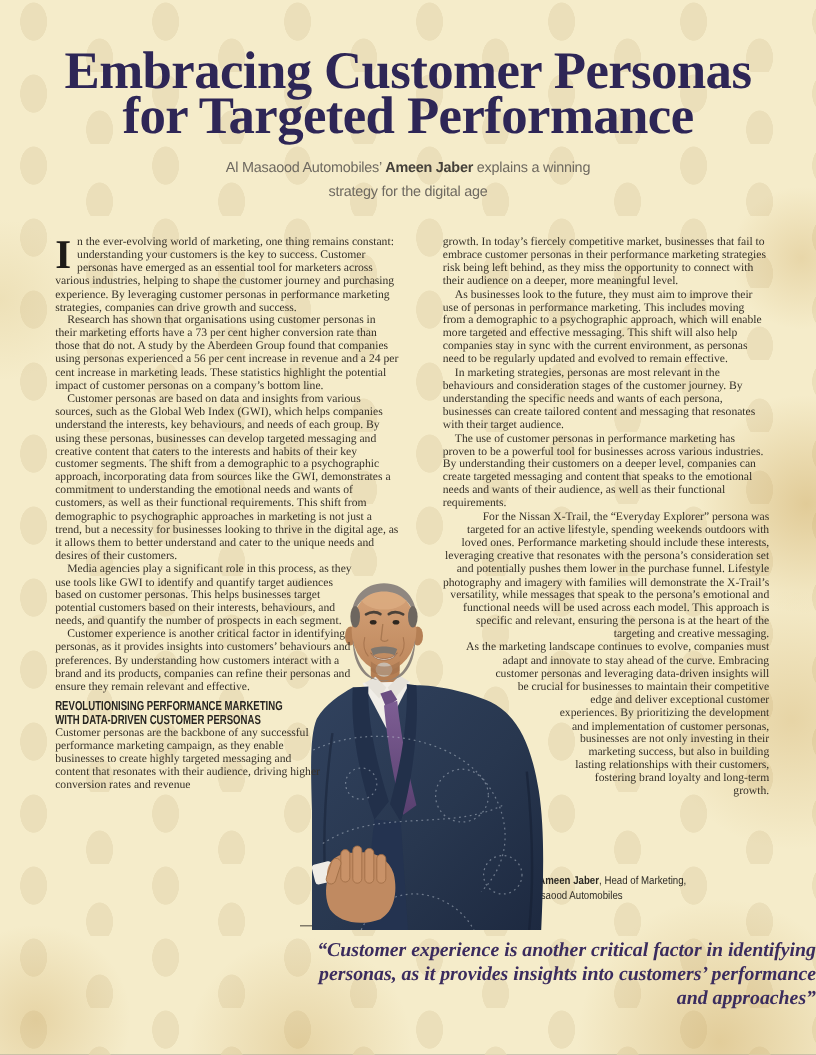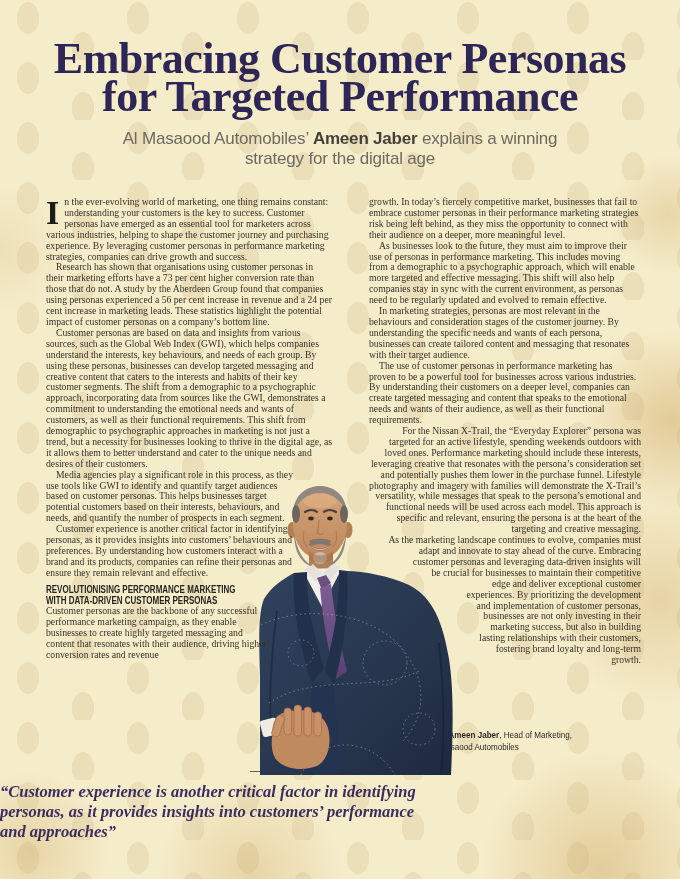--- a/index.html
+++ b/index.html
@@ -20,21 +20,21 @@
     background-size:auto,auto,auto,auto,auto,auto,auto,110px 60px,110px 60px;
     font-family:"Liberation Serif", serif;
   }
   
   .title{
     margin:40px 20px 0;text-align:center;color:#2e2656;
     font-size:44px;line-height:38px;letter-spacing:-.5px;font-weight:700;
   }
   .subtitle{
     margin:13px 0 0;text-align:center;color:#6e6960;
-    font-family:"Liberation Sans", sans-serif;font-size:17px;line-height:20px;letter-spacing:-.2px;
+    font-family:"Liberation Sans", sans-serif;font-size:12px;line-height:20px;letter-spacing:-.2px;
   }
   .subtitle b{color:#45413a;}
   
   .col{position:absolute;top:197px;color:#363129;font-size:9.7px;line-height:10.9px;text-align:left;}
   .col-left{left:46px;width:287px;height:630px;}
   .col-right{left:349px;width:272px;height:580px;margin-left:20px;}
   .col p{margin:0;}
   .ind{text-indent:10px;}
   .ctr{text-align:right;}
   .wrap-l{
@@ -56,21 +56,21 @@
   }
   
   .byline{
     position:absolute;left:430px;top:729px;width:210px;color:#2b2823;
     font-family:"Liberation Sans", sans-serif;font-size:9.5px;line-height:12px;
     transform:scaleX(.85);transform-origin:left top;white-space:nowrap;
   }
   .byline .l1{padding-left:8px;}
   
   .pull-quote{
-    position:absolute;left:0;top:782px;width:680px;text-align:left;
+    position:absolute;left:0;top:782px;width:680px;text-align:right;
     color:#3b2c5e;font-style:italic;font-weight:700;font-size:16.5px;line-height:20px;
   }
   .pull-quote div{white-space:nowrap;}
   
   .portrait{position:absolute;left:243px;top:481px;width:212px;height:294px;z-index:1;}
   .photo-rule{position:absolute;left:250px;top:771px;width:90px;height:1px;background:#33302b;opacity:.75;}
   .col{z-index:2;}
 </style>
 </head>
 <body>

